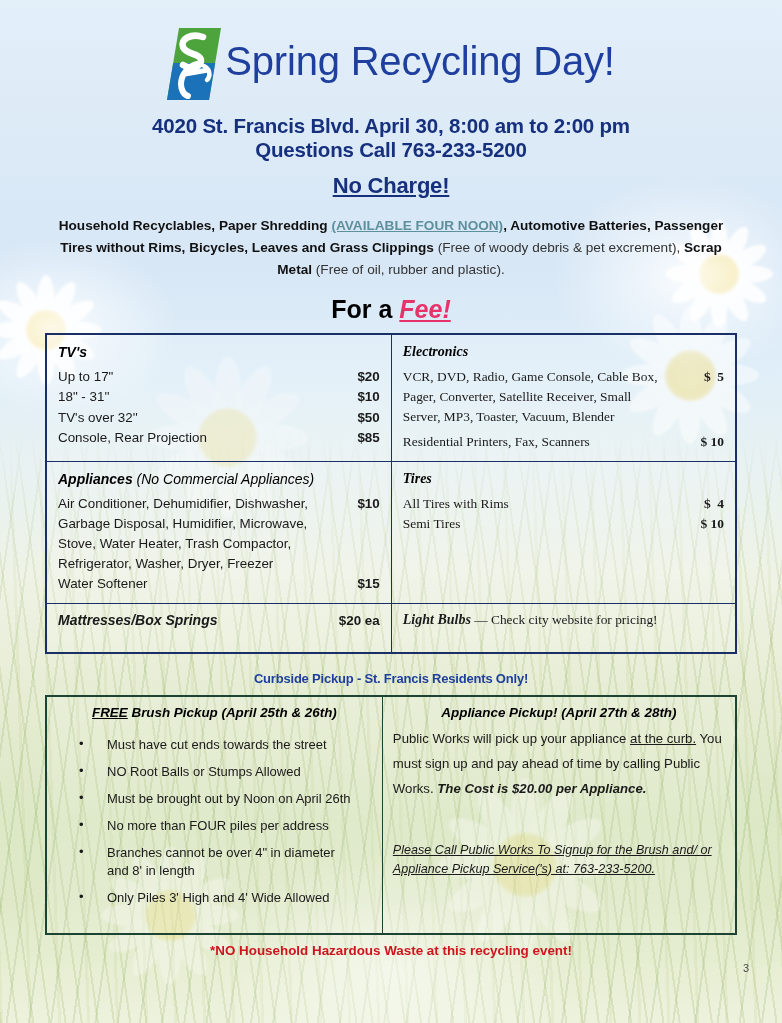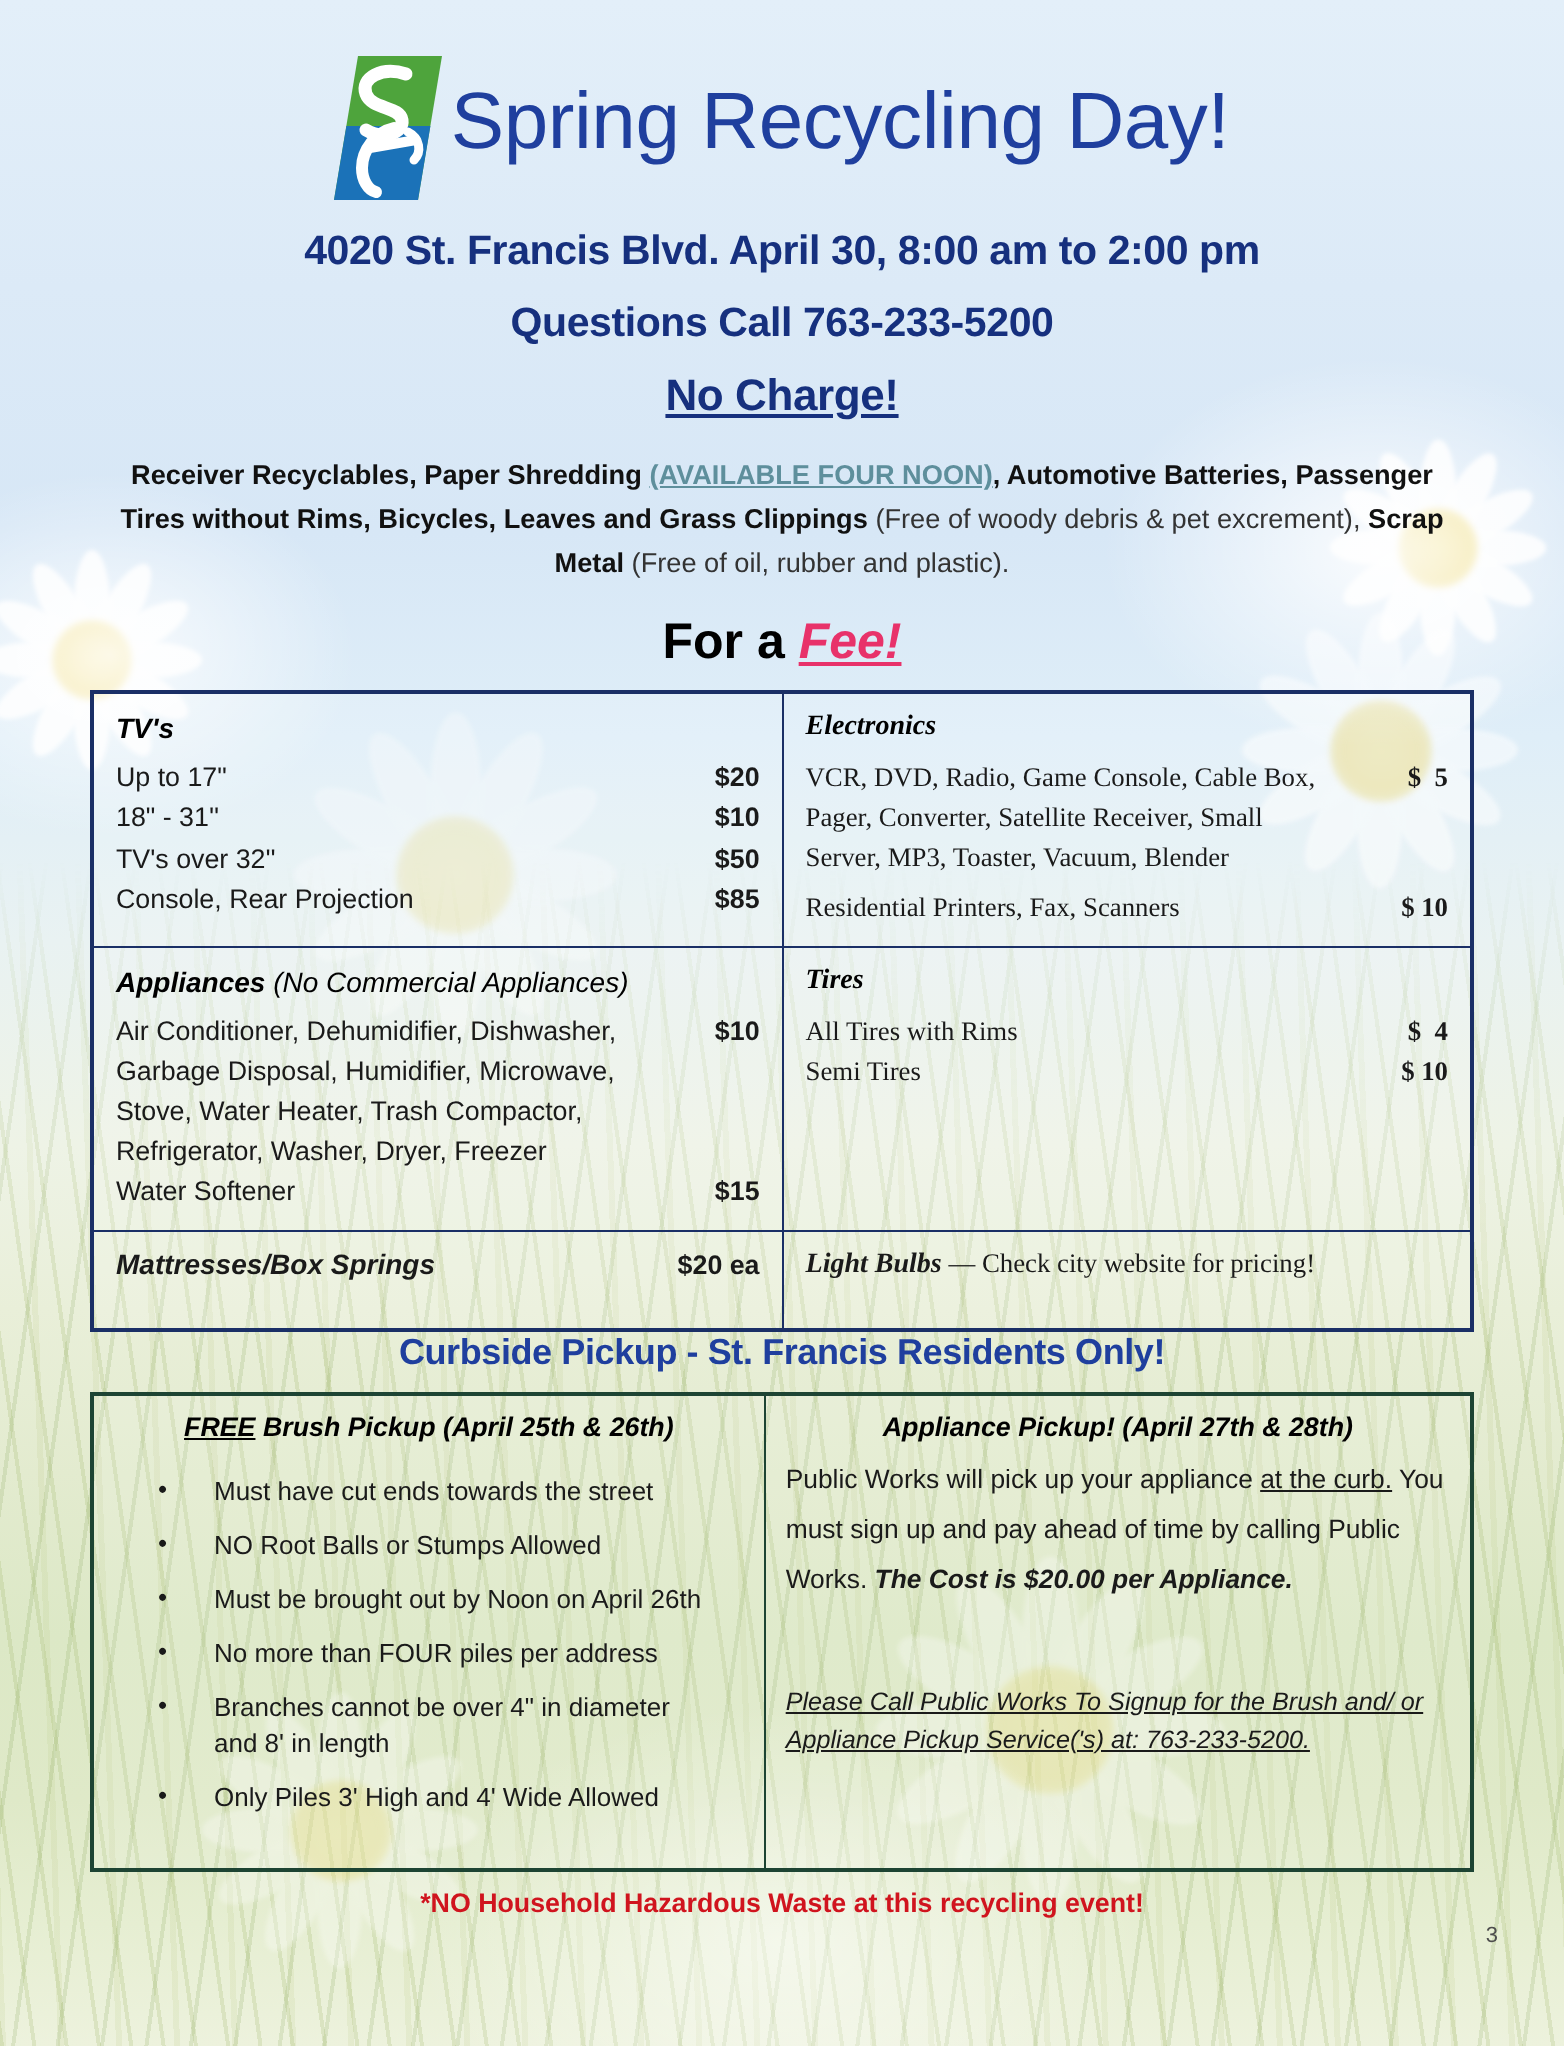--- a/index.html
+++ b/index.html
@@ -117,21 +117,20 @@
     padding-bottom: 6px;
   }
   .subline {
     margin-top: 12px;
     font-size: 20.5px;
     font-weight: bold;
     color: #16307e;
     letter-spacing: -0.2px;
   }
   .subline2 {
-    margin-top: 12px;
     font-size: 20.5px;
     font-weight: bold;
     color: #16307e;
     letter-spacing: -0.2px;
   }
   .no-charge {
     margin-top: 11px;
     font-size: 22px;
     font-weight: bold;
     color: #16307e;
@@ -238,21 +237,22 @@
   .bulb .label {
     font-weight: bold;
     font-style: italic;
     font-size: 14px;
   }
 
   
   .curbside-head {
     position: relative;
     text-align: center;
-    font-size: 18px;
+    margin-top: 17px;
+    font-size: 13px;
     font-weight: bold;
     color: #1f3f9e;
     letter-spacing: -0.2px;
   }
 
   .pickup-box {
     position: relative;
     margin: 9px 45px 0 45px;
     width: 692px;
     box-sizing: border-box;
@@ -447,21 +447,21 @@
       </div>
       <h1 class="page-title">Spring Recycling Day!</h1>
     </div>
 
     <div class="subline">4020 St. Francis Blvd. April 30, 8:00 am to 2:00 pm</div>
     <div class="subline2">Questions Call 763-233-5200</div>
     <div class="no-charge">No Charge!</div>
   </div>
 
   <div class="free-items">
-    <b>Receiver Recyclables,  Paper Shredding </b><span class="avail-noon">(AVAILABLE FOUR NOON)</span><b>, Automotive Batteries, Passenger Tires without Rims, Bicycles, Leaves and Grass Clippings</b><span class="note"> (Free of woody debris &amp; pet excrement), </span><b>Scrap Metal</b><span class="note"> (Free of oil, rubber and plastic).</span>
+    <b>Household Recyclables,  Paper Shredding </b><span class="avail-noon">(AVAILABLE FOUR NOON)</span><b>, Automotive Batteries, Passenger Tires without Rims, Bicycles, Leaves and Grass Clippings</b><span class="note"> (Free of woody debris &amp; pet excrement), </span><b>Scrap Metal</b><span class="note"> (Free of oil, rubber and plastic).</span>
   </div>
 
   <div class="for-a-fee">
     <span>For a </span><span class="fee">Fee!</span>
   </div>
 
   <table class="price-table">
     <tbody>
       <tr>
 

